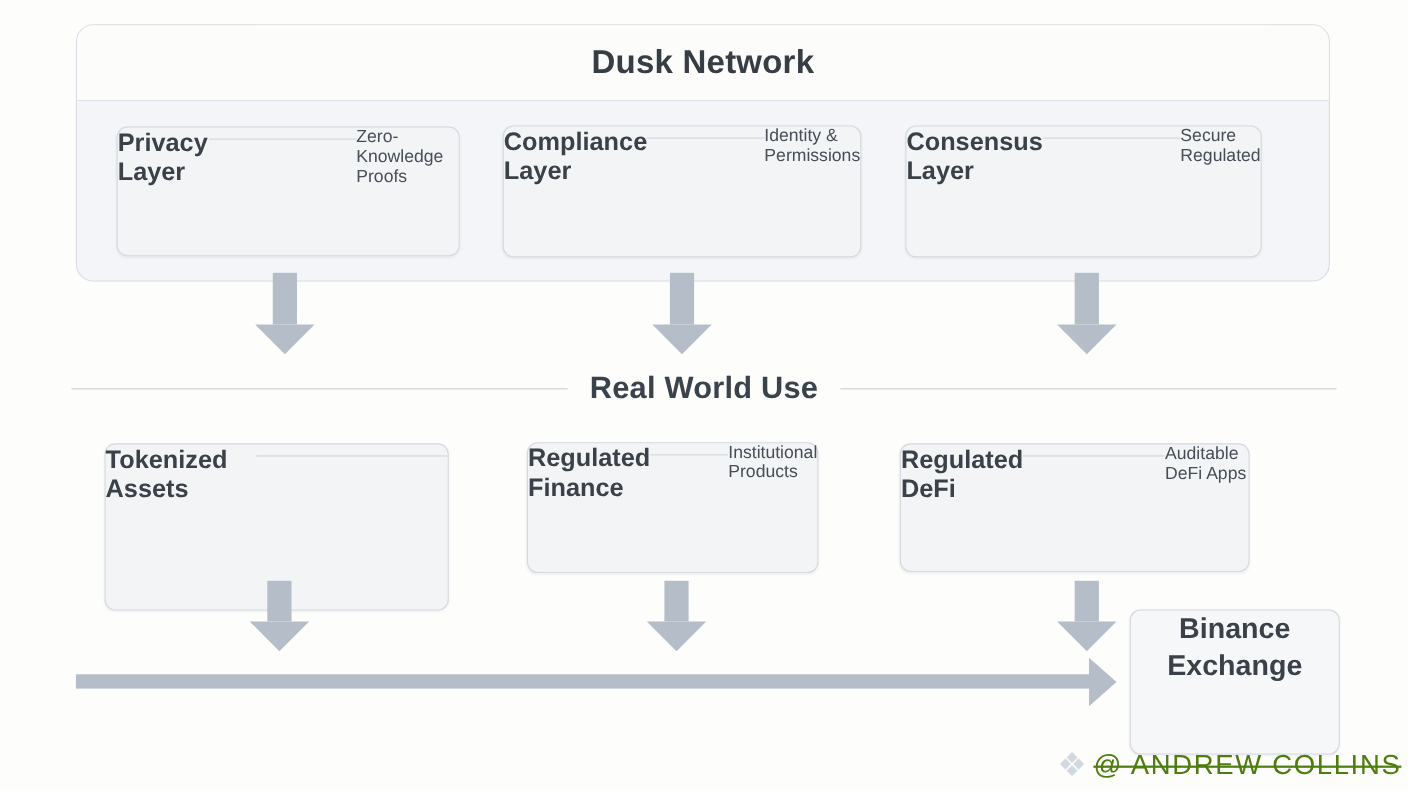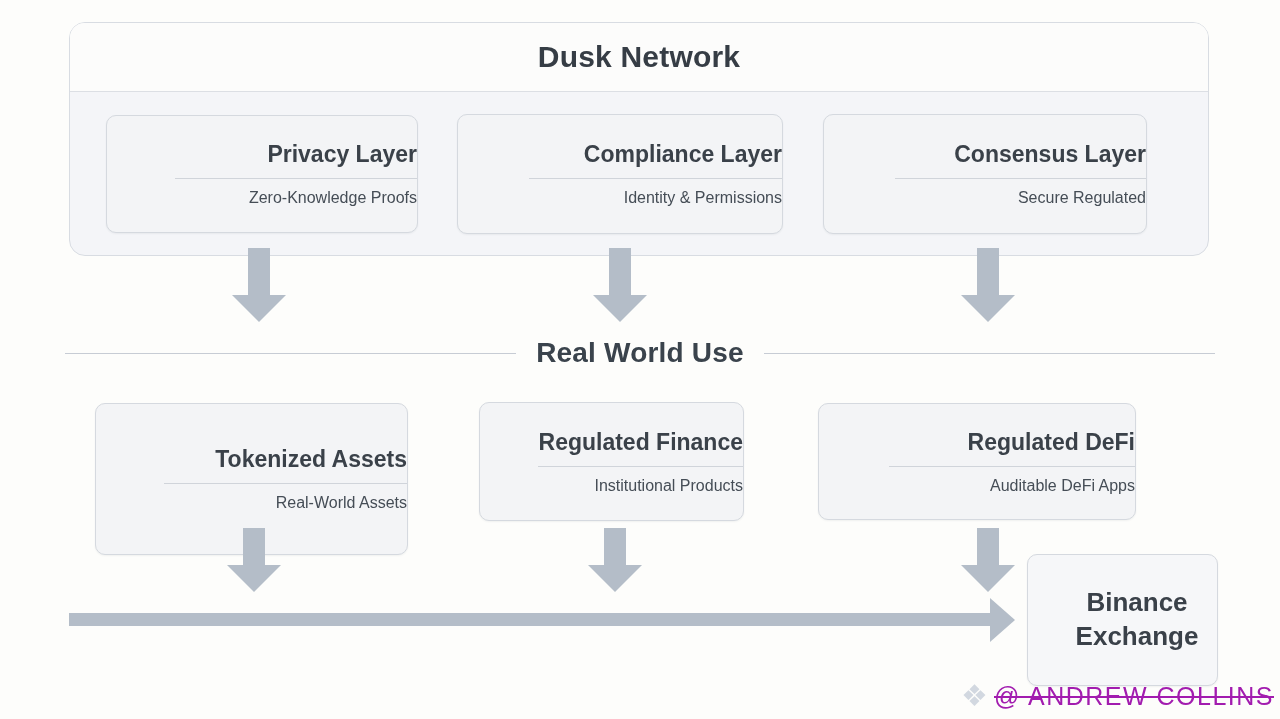--- a/index.html
+++ b/index.html
@@ -24,21 +24,21 @@
     border-radius:14.5px 14.5px 0 0;
     display:flex;align-items:center;justify-content:center;
     font-size:30px;font-weight:700;color:#363d45;letter-spacing:.2px;
   }
 
   
   .card{
     position:absolute;box-sizing:border-box;
     background:#f3f4f6;border:1.5px solid #d5d9df;border-radius:10px;
     box-shadow:0 1px 2px rgba(40,50,60,.06);
-    display:flex;flex-direction:column;align-items:flex-end;justify-content:center;
+    display:flex;flex-direction:row;align-items:flex-start;justify-content:center;
   }
   .card .title{font-size:23px;font-weight:700;color:#3a4149;}
   .card .rule{width:78%;height:0;border-top:1.5px solid #d0d4da;margin:10px 0;}
   .card .subtitle{font-size:16px;font-weight:400;color:#454d56;}
 
   
   .card.privacy{left:106px;top:115px;width:312px;height:118px;}
   .card.compliance{left:457px;top:114px;width:326px;height:120px;}
   .card.consensus{left:823px;top:114px;width:324px;height:120px;}
   
@@ -74,21 +74,21 @@
     border-top:22px solid transparent;border-bottom:22px solid transparent;
     border-left:25px solid #b4bdc8;}
 
   
   .watermark{
     position:absolute;right:6px;bottom:8px;
     display:flex;align-items:center;gap:6px;z-index:5;
   }
   .watermark .wm-icon{font-size:30px;color:#d2d8e0;line-height:1;}
   .watermark .wm-text{
-    font-size:25px;font-weight:400;color:#a21caf;letter-spacing:1.5px;
+    font-size:25px;font-weight:400;color:#4d7c0f;letter-spacing:1.5px;
     text-decoration:line-through;text-decoration-thickness:1.5px;
   }
 </style>
 </head>
 <body>
 
 <div class="canvas">
 
   <div class="net-container">
     <div class="net-header">Dusk Network</div>
@@ -125,21 +125,20 @@
 
   <div class="section-divider">
     <div class="line"></div>
     <div class="label">Real World Use</div>
     <div class="line"></div>
   </div>
 
   <div class="card tokenized">
     <div class="title">Tokenized Assets</div>
     <div class="rule"></div>
-    <div class="subtitle">Real-World Assets</div>
   </div>
   <div class="card regulated">
     <div class="title">Regulated Finance</div>
     <div class="rule"></div>
     <div class="subtitle">Institutional Products</div>
   </div>
   <div class="card compliant">
     <div class="title">Regulated DeFi</div>
     <div class="rule"></div>
     <div class="subtitle">Auditable DeFi Apps</div>

